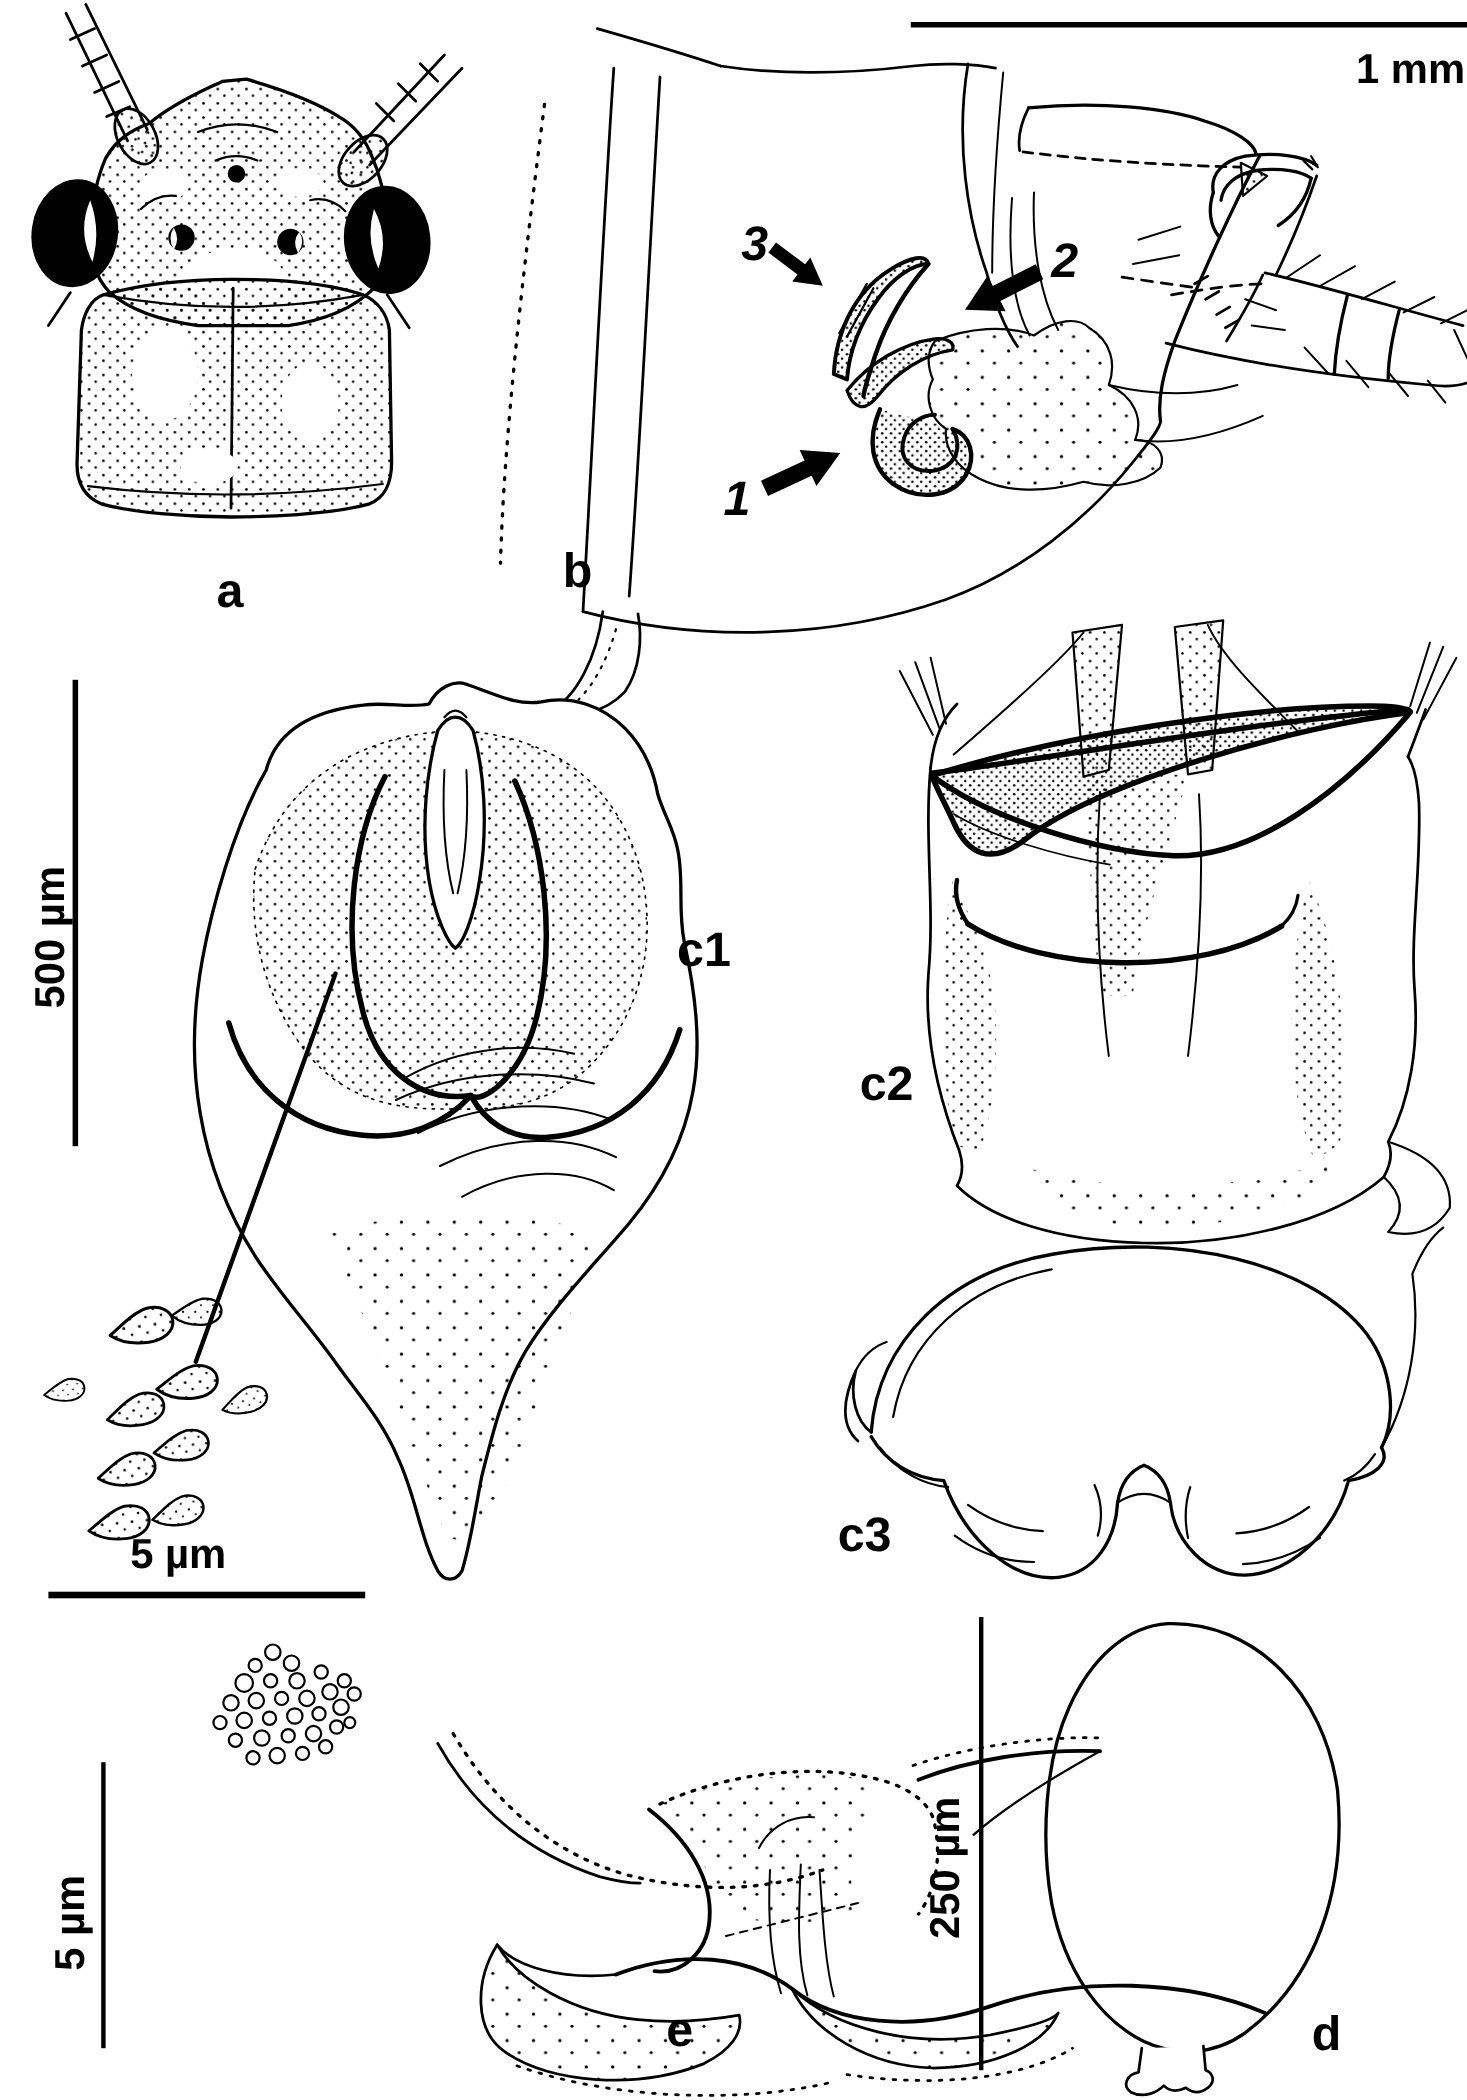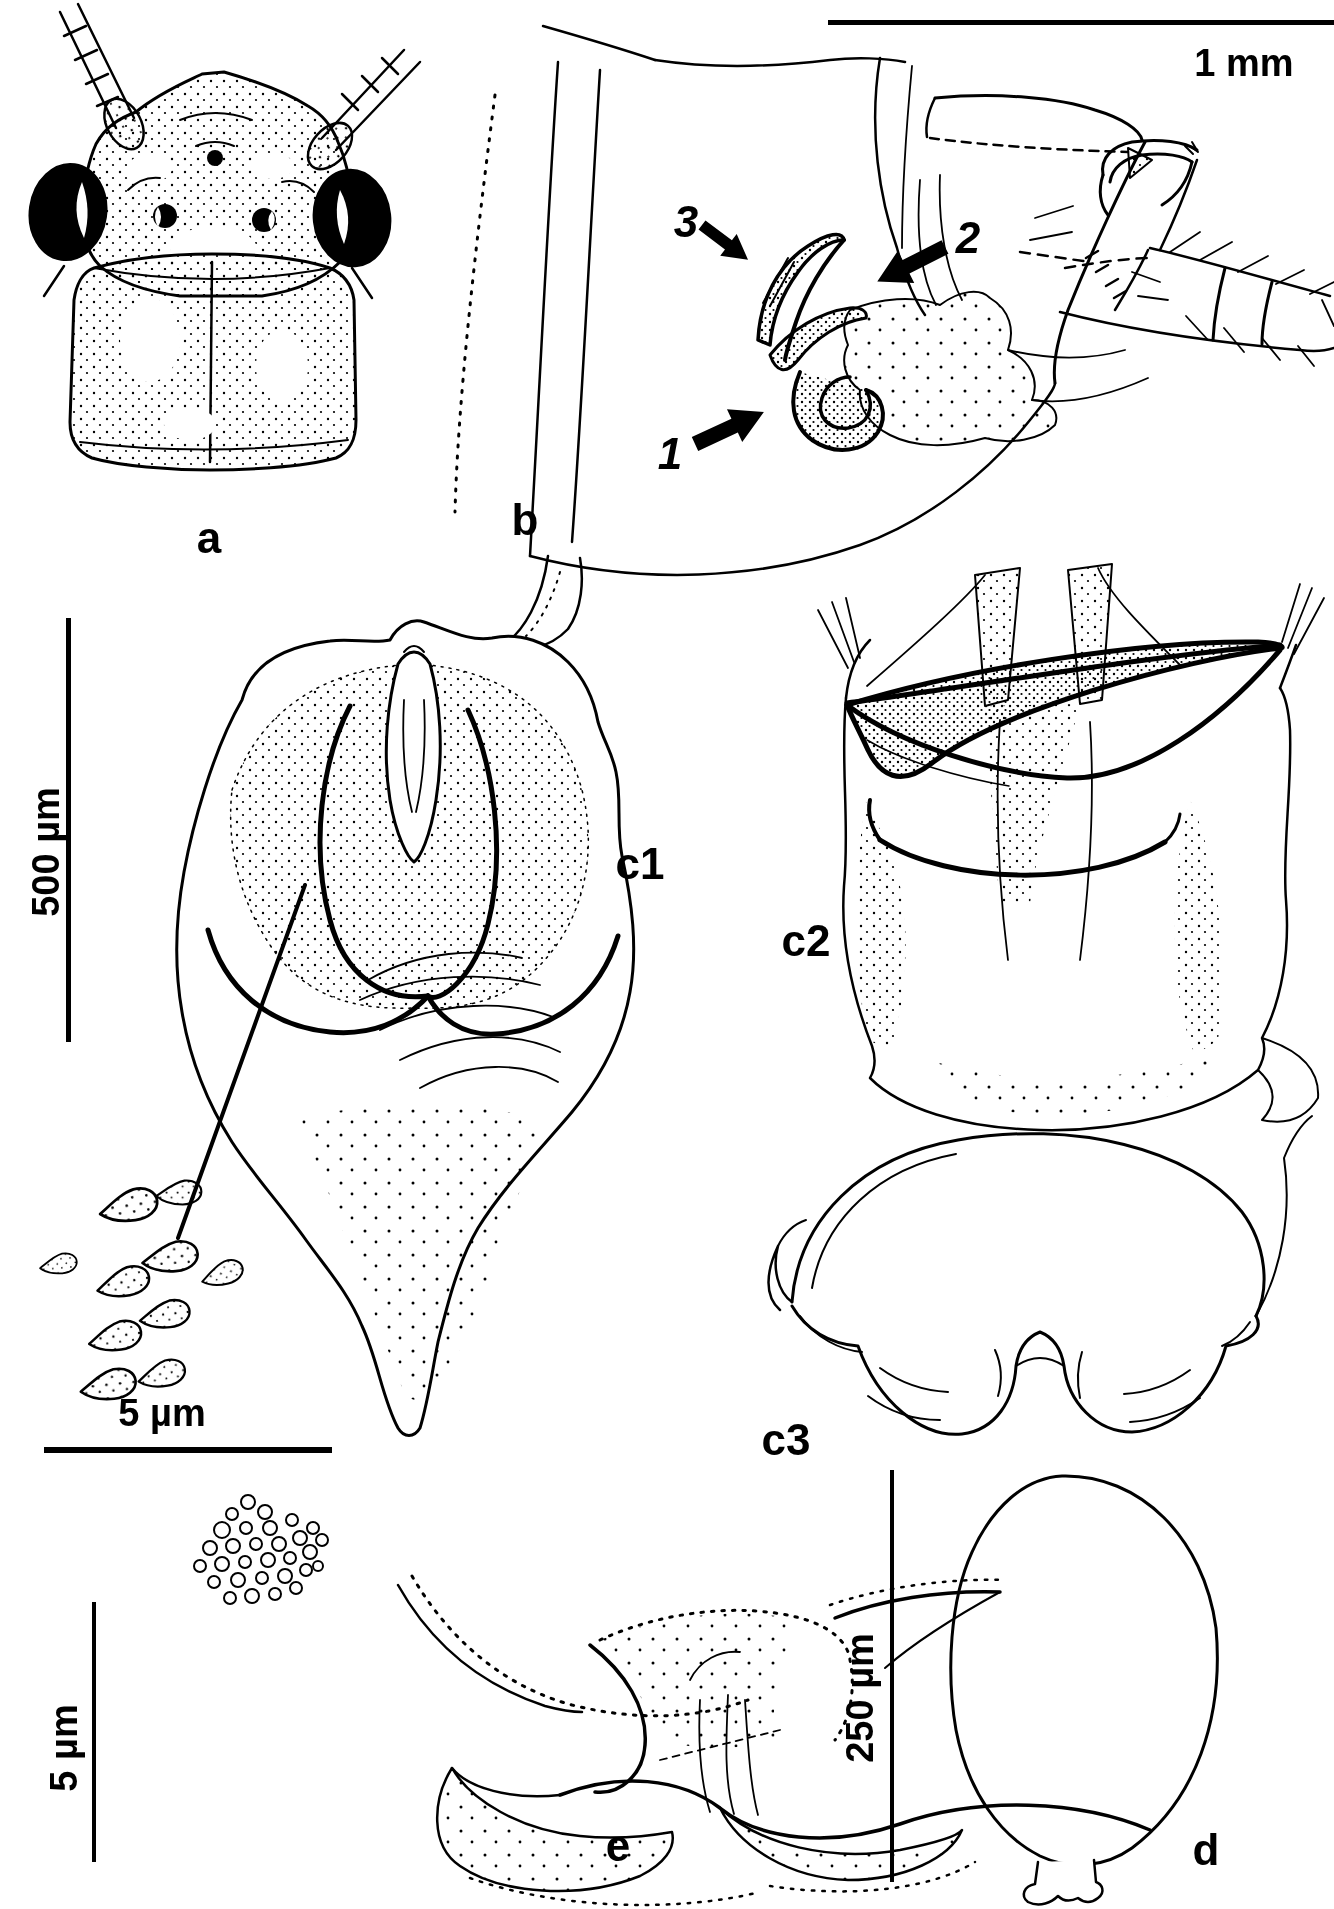--- a/index.html
+++ b/index.html
@@ -317,31 +317,31 @@
       <path d="M600,1640 C660,1616 740,1606 800,1620 C780,1660 770,1700 775,1740 C740,1750 700,1752 665,1740 C645,1700 620,1665 600,1640 Z" fill="url(#sparse)" stroke="none"></path>
     </g>
   </svg>
 
   <div class="bar" style="left:828px;top:20px;width:506px;height:5px"></div>
   <div class="bar" style="left:66px;top:618px;width:5px;height:424px"></div>
   <div class="bar" style="left:44px;top:1447px;width:288px;height:6px"></div>
   <div class="bar" style="left:92px;top:1602px;width:4px;height:260px"></div>
   <div class="bar" style="left:890px;top:1470px;width:4px;height:412px"></div>
 
-  <div class="lbl scale" style="left:1156px;top:44px;width:176px;text-align:center">1 mm</div>
+  <div class="lbl scale" style="left:1156px;top:44px;width:176px;text-align:right">1 mm</div>
   <div class="lbl scale rot" style="left:46px;top:852px">500 µm</div>
   <div class="lbl scale" style="left:84px;top:1394px;width:156px">5 µm</div>
   <div class="lbl scale rot" style="left:64px;top:1748px">5 µm</div>
   <div class="lbl scale rot" style="left:860px;top:1698px">250 µm</div>
 
   <div class="lbl" style="left:186px;top:516px;width:46px">a</div>
   <div class="lbl" style="left:500px;top:498px;width:50px">b</div>
   <div class="lbl" style="left:600px;top:842px;width:80px">c1</div>
-  <div class="lbl" style="left:766px;top:919px;width:80px">c2</div>
-  <div class="lbl" style="left:746px;top:1418px;width:80px">c3</div>
+  <div class="lbl" style="left:766px;top:964px;width:80px">c2</div>
+  <div class="lbl" style="left:746px;top:1374px;width:80px">c3</div>
   <div class="lbl" style="left:1178px;top:1828px;width:56px">d</div>
   <div class="lbl" style="left:592px;top:1824px;width:52px">e</div>
 
   <div class="lbl num" style="left:664px;top:200px;width:44px">3</div>
   <div class="lbl num" style="left:946px;top:216px;width:44px">2</div>
   <div class="lbl num" style="left:648px;top:432px;width:44px">1</div>
 
 </div>
 
 </body></html>

